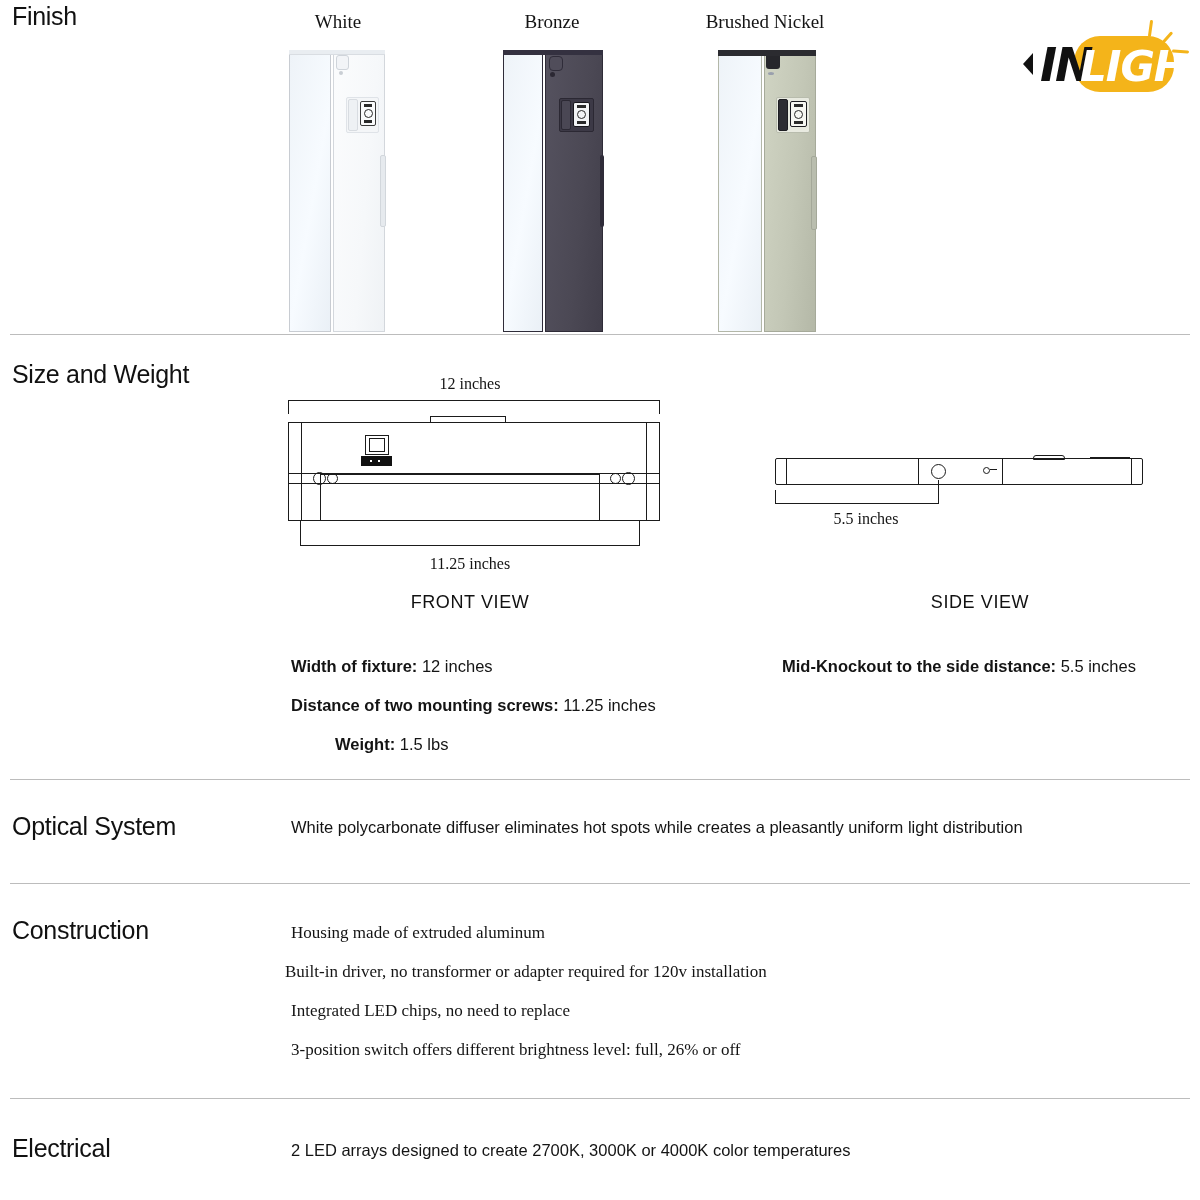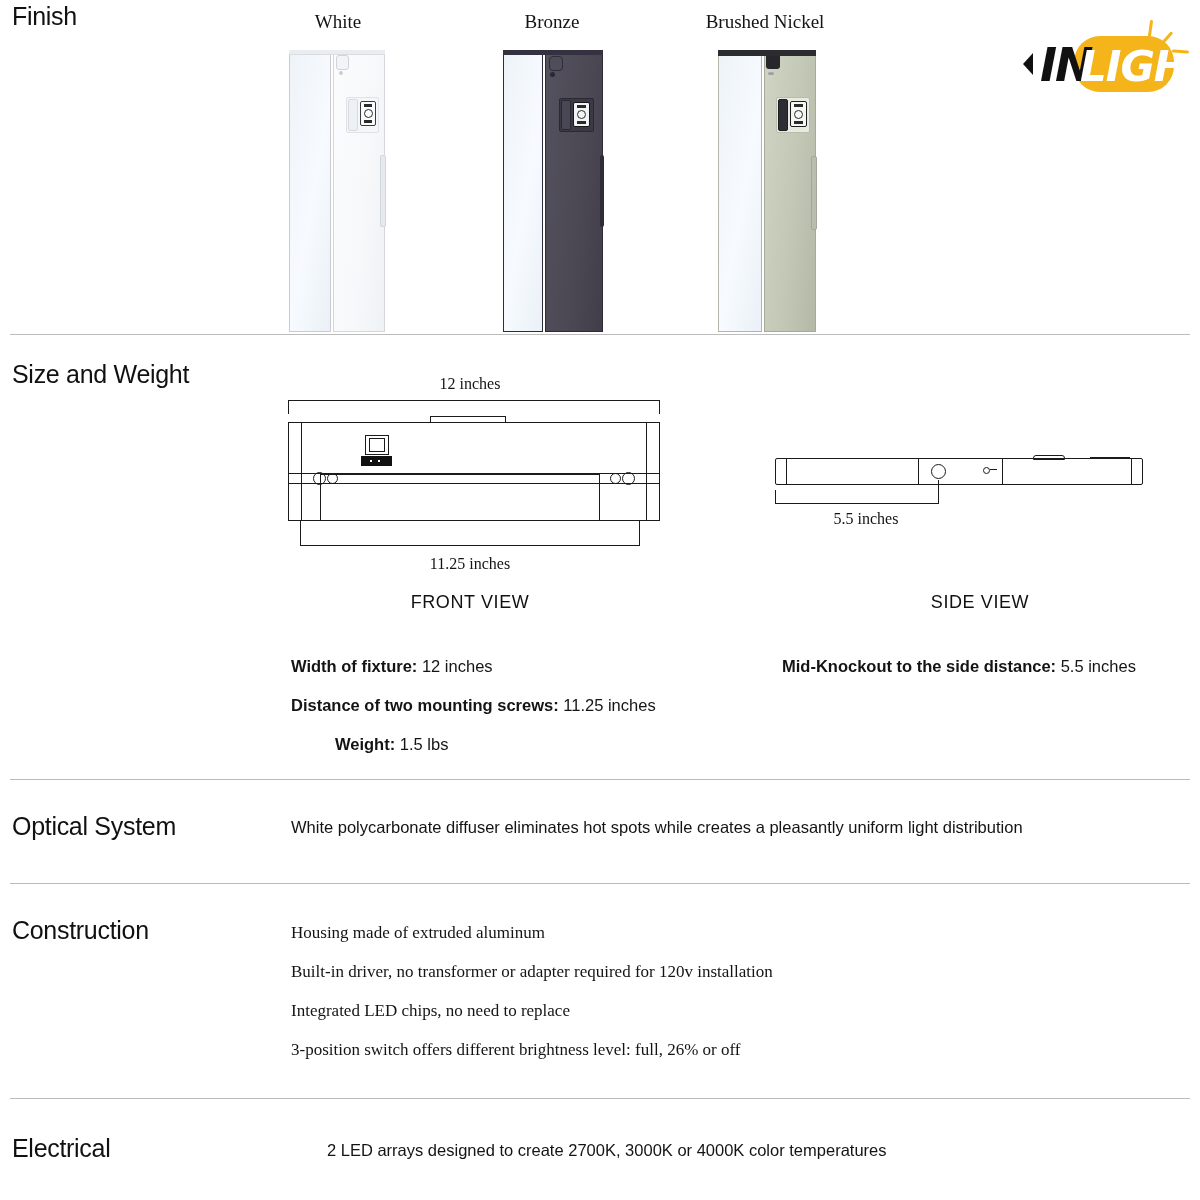--- a/index.html
+++ b/index.html
@@ -338,22 +338,22 @@
 
   <div class="divider" style="top:779px;"></div>
 
   <div class="sec-title" style="left:12px; top:812px;">Optical System</div>
   <div class="spec-line body-sans" style="left:291px; top:818px;">White polycarbonate diffuser eliminates hot spots while creates a pleasantly uniform light distribution</div>
 
   <div class="divider" style="top:883px;"></div>
 
   <div class="sec-title" style="left:12px; top:916px;">Construction</div>
   <div class="spec-line body-serif" style="left:291px; top:923px;">Housing made of extruded aluminum</div>
-  <div class="spec-line body-serif" style="left:291px; top:962px;text-align:center;">Built-in driver, no transformer or adapter required for 120v installation</div>
+  <div class="spec-line body-serif" style="left:285px; top:962px;text-align:center;">Built-in driver, no transformer or adapter required for 120v installation</div>
   <div class="spec-line body-serif" style="left:291px; top:1001px;">Integrated LED chips, no need to replace</div>
   <div class="spec-line body-serif" style="left:291px; top:1040px;">3-position switch offers different brightness level: full, 26% or off</div>
 
   <div class="divider" style="top:1098px;"></div>
 
   <div class="sec-title" style="left:12px; top:1134px;">Electrical</div>
-  <div class="spec-line body-sans" style="left:291px; top:1141px;margin-left:36px;">2 LED arrays designed to create 2700K, 3000K or 4000K color temperatures</div>
+  <div class="spec-line body-sans" style="left:291px; top:1141px;">2 LED arrays designed to create 2700K, 3000K or 4000K color temperatures</div>
 
 </div>
 
 </body></html>

